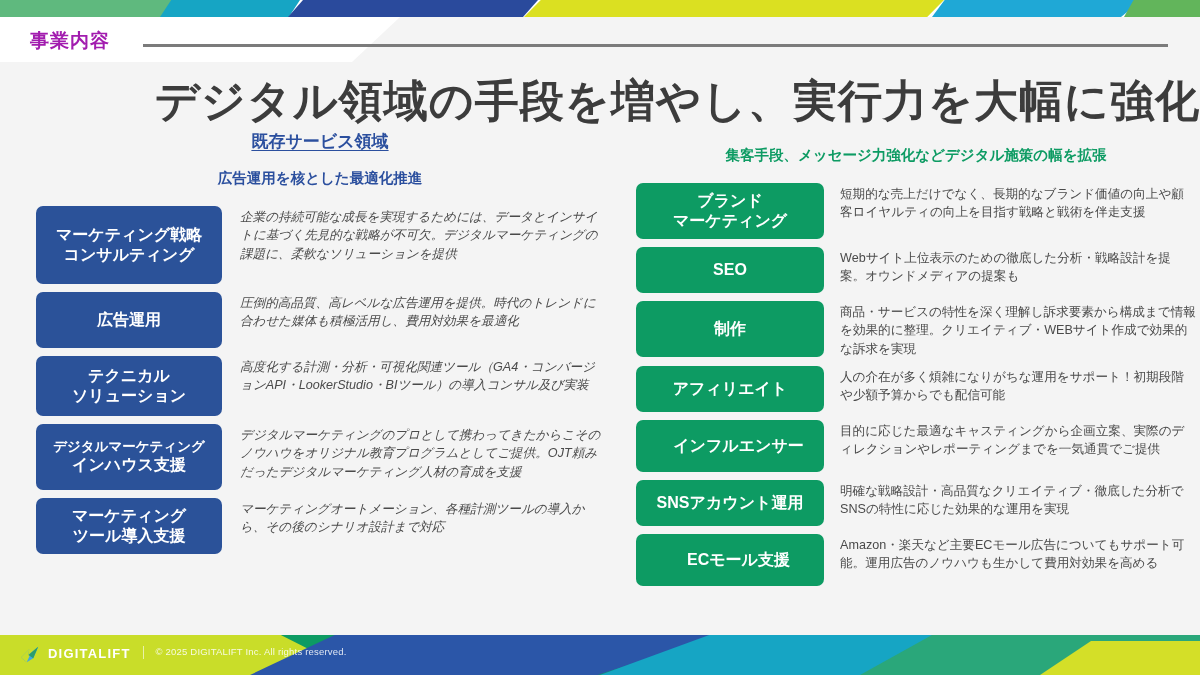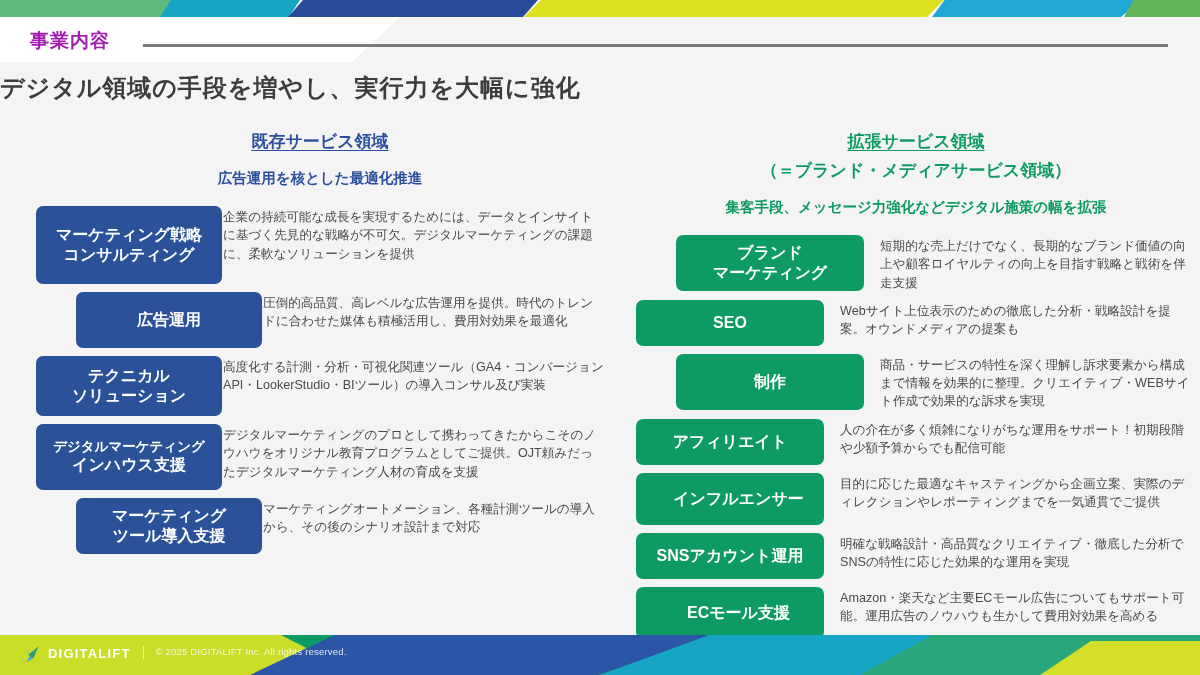--- a/index.html
+++ b/index.html
@@ -21,22 +21,22 @@
   .tb5{left:932px;width:210px;background:#1fa8d6;clip-path:polygon(6% 0,100% 0,90% 100%,0 100%);}
   .tb6{left:1124px;width:80px;background:#62b55b;clip-path:polygon(12% 0,100% 0,100% 100%,0 100%);}
 
   
   .headerstrip{position:absolute;left:0;top:17px;width:400px;height:45px;background:#ffffff;
     clip-path:polygon(0 0,100% 0,88% 100%,0 100%);}
   .section-tag{position:absolute;left:30px;top:28px;font-size:19px;font-weight:bold;color:#a21caf;letter-spacing:1px;}
   .tag-rule{position:absolute;left:143px;top:44px;width:1025px;height:3px;background:#7b7b7b;}
 
   
-  .main-title{position:absolute;left:0;top:72px;width:1200px;text-align:left;
-    font-size:24px;font-weight:bold;color:#3c3c3c;letter-spacing:1px;}
+  .main-title{position:absolute;left:0;top:72px;width:1200px;text-align:right;
+    font-size:44px;font-weight:bold;color:#3c3c3c;letter-spacing:1px;}
 
   
   .col{position:absolute;top:130px;}
   .col-left{left:36px;width:568px;}
   .col-right{left:636px;width:560px;}
 
   .col-head{text-align:center;}
   .col-head .h1line{font-size:17px;font-weight:bold;color:#2b4f9e;text-decoration:underline;text-underline-offset:3px;display:inline-block;}
   .col-right .col-head .h1line{color:#0d9b63;}
   .col-head .h2line{font-size:17px;font-weight:bold;color:#2b4f9e;margin-top:6px;}
@@ -54,24 +54,24 @@
   }
   .col-left .chip{width:186px;background:#2b5299;}
   .col-right .chip{width:188px;background:#0d9b63;}
   .chip .l{display:block;}
   .chip .small{font-size:13.5px;}
   .chip .big{font-size:16px;}
   .desc{
     flex:1 1 auto;padding-left:16px;font-size:12.6px;color:#4a4a4a;line-height:1.45;
     padding-top:2px;
   }
-  .col-left .desc{padding-left:1px;}
-
-  
-  .h78{height:78px;} .h56{height:56px;margin-left:40px;} .h60{height:60px;}
+  .col-left .desc{padding-left:18px;font-style:italic;}
+
+  
+  .h78{height:78px;} .h56{height:56px;} .h60{height:60px;}
   .h66{height:66px;} .h52{height:52px;padding-left:17px;} .h46{height:46px;text-align:right;}
 
   
   .footer{position:absolute;left:0;bottom:0;width:1200px;height:40px;overflow:hidden;background:#0d9b63;}
   .footer span.sh{position:absolute;display:block;}
   .f-lime{left:0;top:0;width:360px;height:40px;background:#c9dd29;clip-path:polygon(0 0,78% 0,100% 100%,0 100%);}
   .f-blue{left:250px;top:0;width:470px;height:40px;background:#2b56a8;clip-path:polygon(18% 0,100% 0,74% 100%,0 100%);}
   .f-teal{left:600px;top:0;width:420px;height:40px;background:#16a5c4;clip-path:polygon(26% 0,100% 0,66% 100%,0 100%);}
   .f-green2{left:860px;top:0;width:360px;height:40px;background:#2aa77a;clip-path:polygon(20% 0,100% 0,100% 100%,0 100%);}
   .f-lime2{left:1040px;top:6px;width:170px;height:34px;background:#d4df28;clip-path:polygon(30% 0,100% 0,100% 100%,0 100%);}
@@ -138,24 +138,20 @@
           <div class="chip h56">
             <span class="l big">マーケティング</span>
             <span class="l big">ツール導入支援</span>
           </div>
           <div class="desc">マーケティングオートメーション、各種計測ツールの導入から、その後のシナリオ設計まで対応</div>
         </div>
       </div>
   </div>
 
   <div class="col col-right">
-    <div class="col-head">
-      <div><span class="h1line">拡張サービス領域</span></div>
-      <div class="h2line">（＝ブランド・メディアサービス領域）</div>
-    </div>
     <div class="col-sub">集客手段、メッセージ力強化などデジタル施策の幅を拡張</div>
     <div class="rows" id="rows-right">
         <div class="row">
           <div class="chip h56">
             <span class="l big">ブランド</span>
             <span class="l big">マーケティング</span>
           </div>
           <div class="desc">短期的な売上だけでなく、長期的なブランド価値の向上や顧客ロイヤルティの向上を目指す戦略と戦術を伴走支援</div>
         </div>
         <div class="row">

